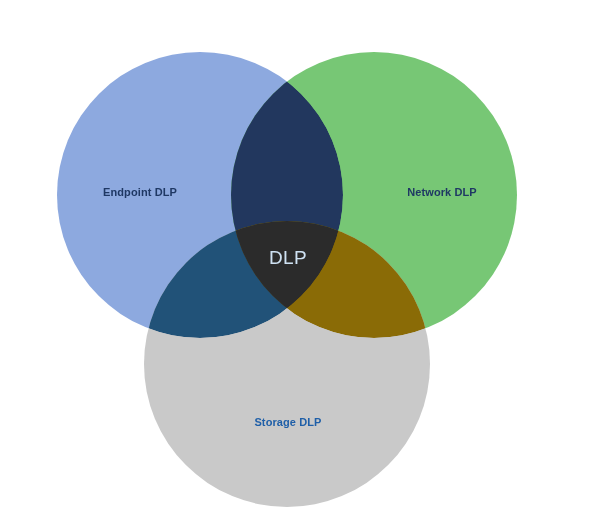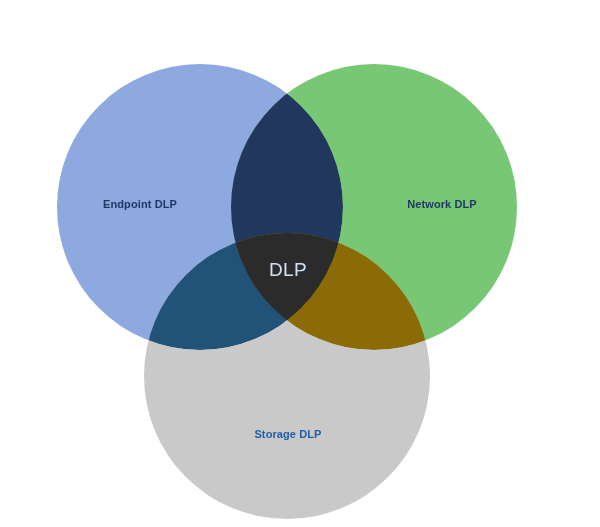--- a/index.html
+++ b/index.html
@@ -12,21 +12,20 @@
     width: 600px;
     height: 527px;
     font-family: "Liberation Sans", sans-serif;
     overflow: hidden;
   }
   #venn-canvas {
     position: relative;
     width: 600px;
     height: 400px;
     background: #ffffff;
-    margin-top: 12px;
   }
   #venn-svg {
     display: block;
     width: 600px;
     height: 527px;
   }
   .region-label {
     font-family: "Liberation Sans", sans-serif;
     font-weight: bold;
     font-size: 11px;

